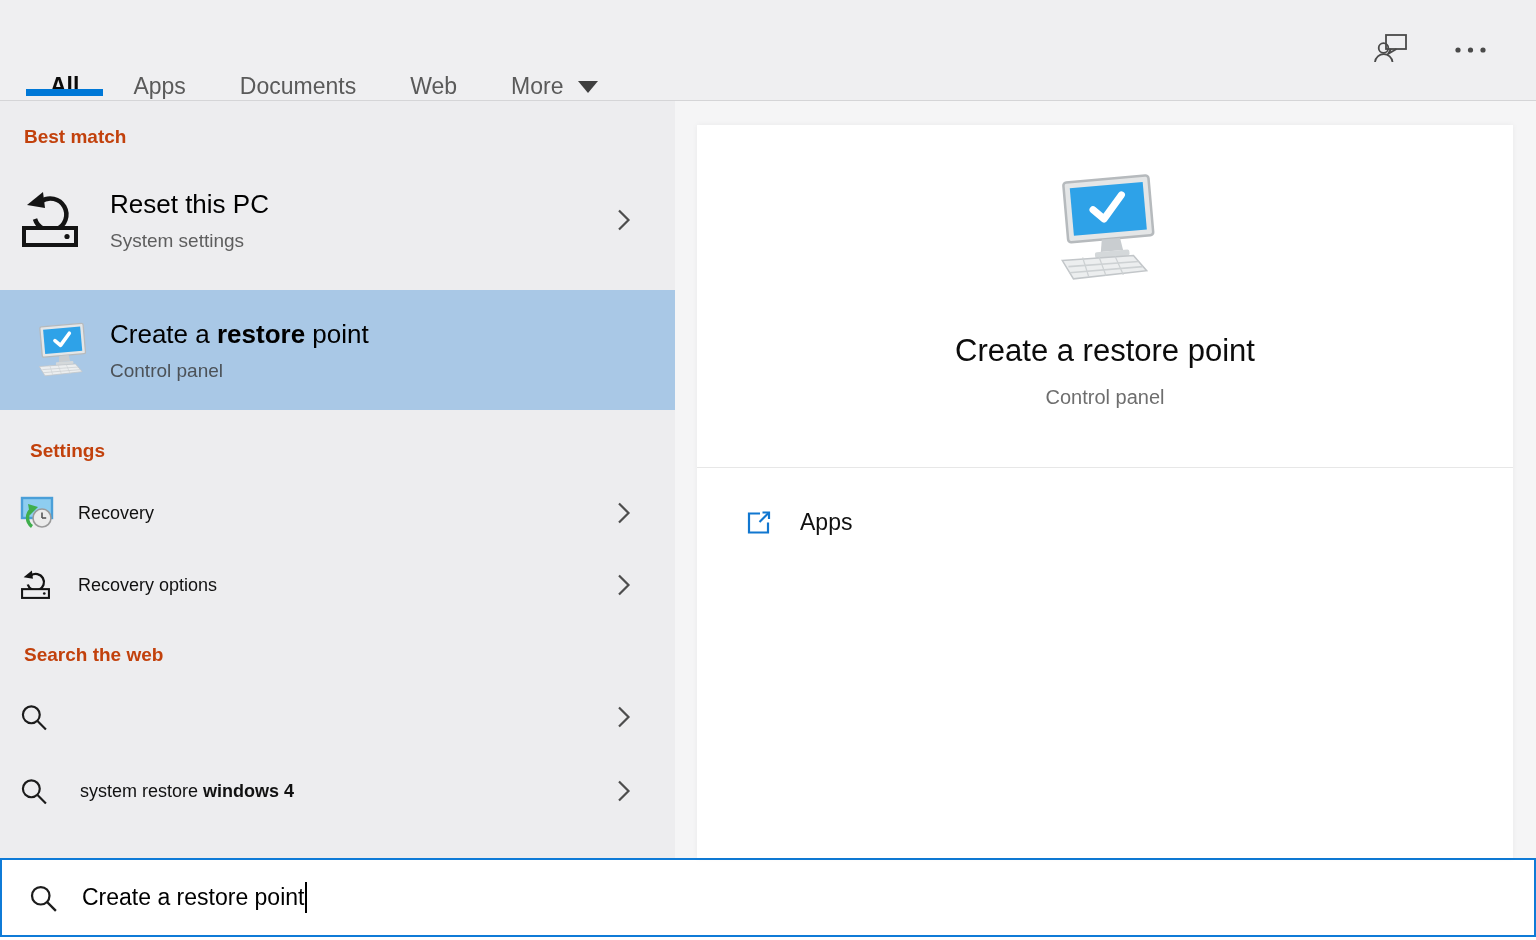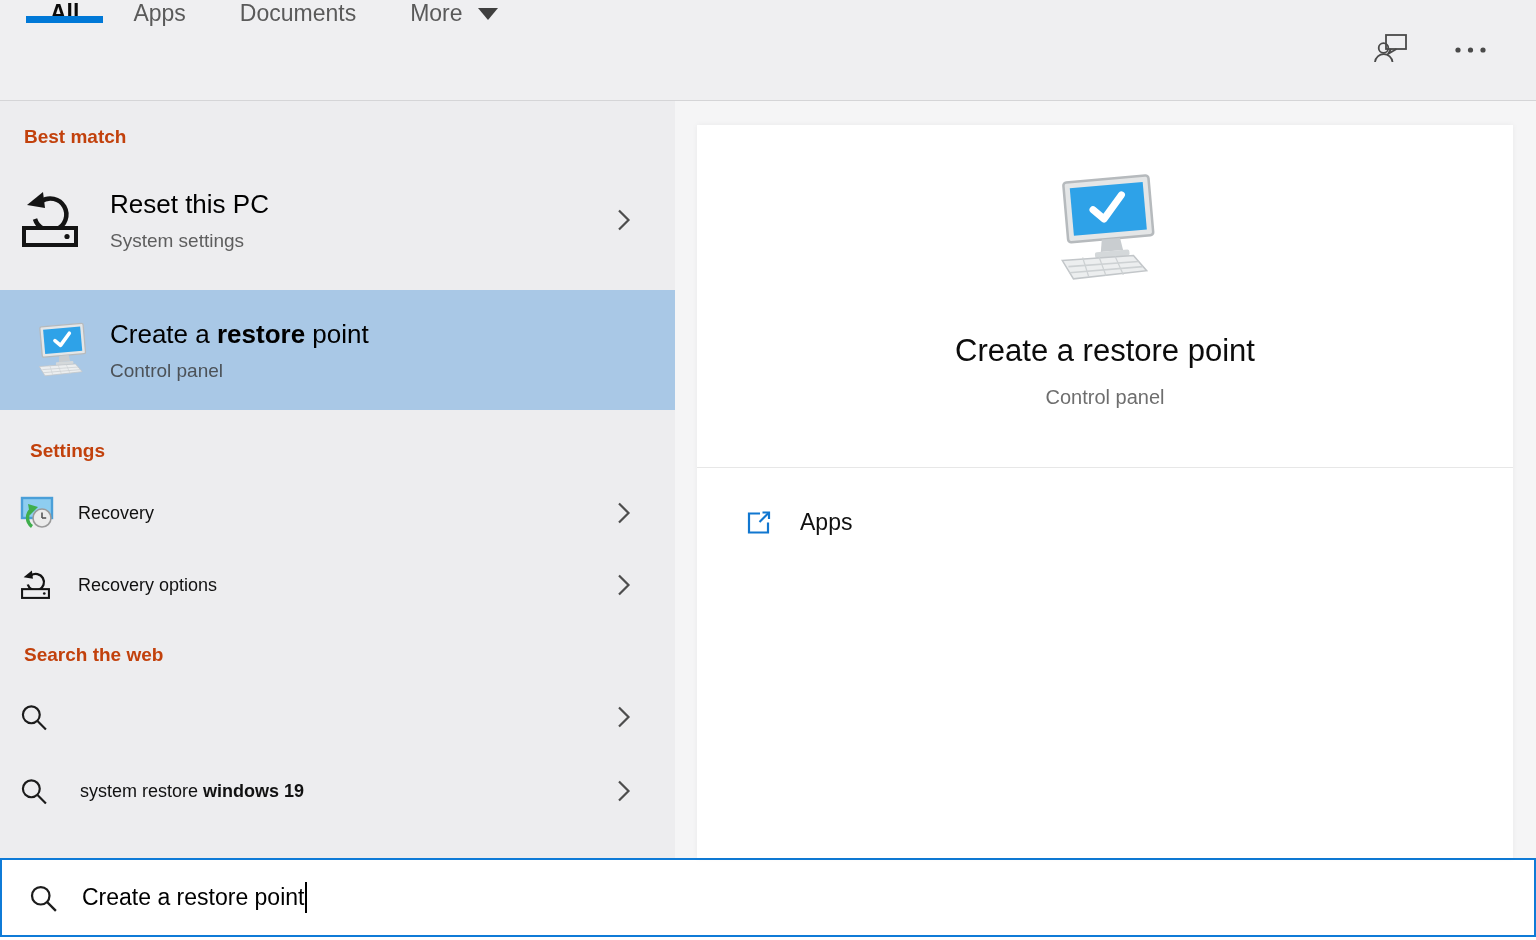--- a/index.html
+++ b/index.html
@@ -3,21 +3,21 @@
 <meta charset="utf-8">
 <style>
   * { margin:0; padding:0; box-sizing:border-box; }
   html,body { width:1536px; height:940px; background:#ffffff;
               font-family:"Liberation Sans","DejaVu Sans",sans-serif; }
   .screen { position:relative; width:1536px; height:940px; overflow:hidden; background:#fff; }
 
   
   .tabbar { height:101px; background:#efeff1; border-bottom:1px solid #d5d5d7;
             display:flex; align-items:stretch; padding-left:26px; }
-  .tabs { display:flex; align-items:flex-start; gap:6px; }
+  .tabs { display:flex; align-items:flex-end; gap:6px; }
   .tab { position:relative; display:flex; align-items:center; padding:0 24px;
          font-size:23px; color:#5a5a5a; cursor:pointer; white-space:nowrap; }
   .tab.active { color:#0b0b0b; font-weight:700; }
   .tab-underline { position:absolute; left:0; right:0; bottom:4px; height:7px; background:#0078d7; }
   .caret-down { margin-left:15px; width:0; height:0;
                 border-left:10px solid transparent; border-right:10px solid transparent;
                 border-top:12px solid #3f3f3f; }
   .tabbar-right { margin-left:auto; display:flex; align-items:center; gap:46px; padding-right:49px; }
   .iconbtn { background:none; border:none; padding:0; cursor:pointer; display:flex; align-items:center; }
 
@@ -122,20 +122,23 @@
     <nav class="tabs">
       <div class="tab active">
         <span>All</span>
         <span class="tab-underline"></span>
       </div>
       <div class="tab">
         <span>Apps</span>
       </div>
       <div class="tab">
         <span>Documents</span>
+      </div>
+      <div class="tab">
+        <span>Web</span>
       </div>
       <div class="tab">
         <span>More</span>
         <span class="caret-down"></span>
       </div>
     </nav>
     <div class="tabbar-right">
       <button class="iconbtn">
         <svg width="36" height="36" viewBox="0 0 36 36">
           <rect x="14" y="3" width="20" height="14" fill="none" stroke="#4a4a4a" stroke-width="1.8"></rect>
@@ -234,21 +237,21 @@
             </svg>
         </span>
       </div>
 
       <div class="row-sm row-web" id="row-web-2">
         <span class="icon-sm">
           <svg width="27" height="27" viewBox="0 0 25 25">
               <use href="#magnifier"></use>
             </svg>
         </span>
-        <span><span>system restore </span><span class="b">windows 19</span></span>
+        <span><span>system restore </span><span class="b">windows 4</span></span>
         <span class="chev">
           <svg width="14" height="23" viewBox="0 0 14 23">
               <use href="#chevron-right"></use>
             </svg>
         </span>
       </div>
 
     </aside>
 
     <section class="right">

